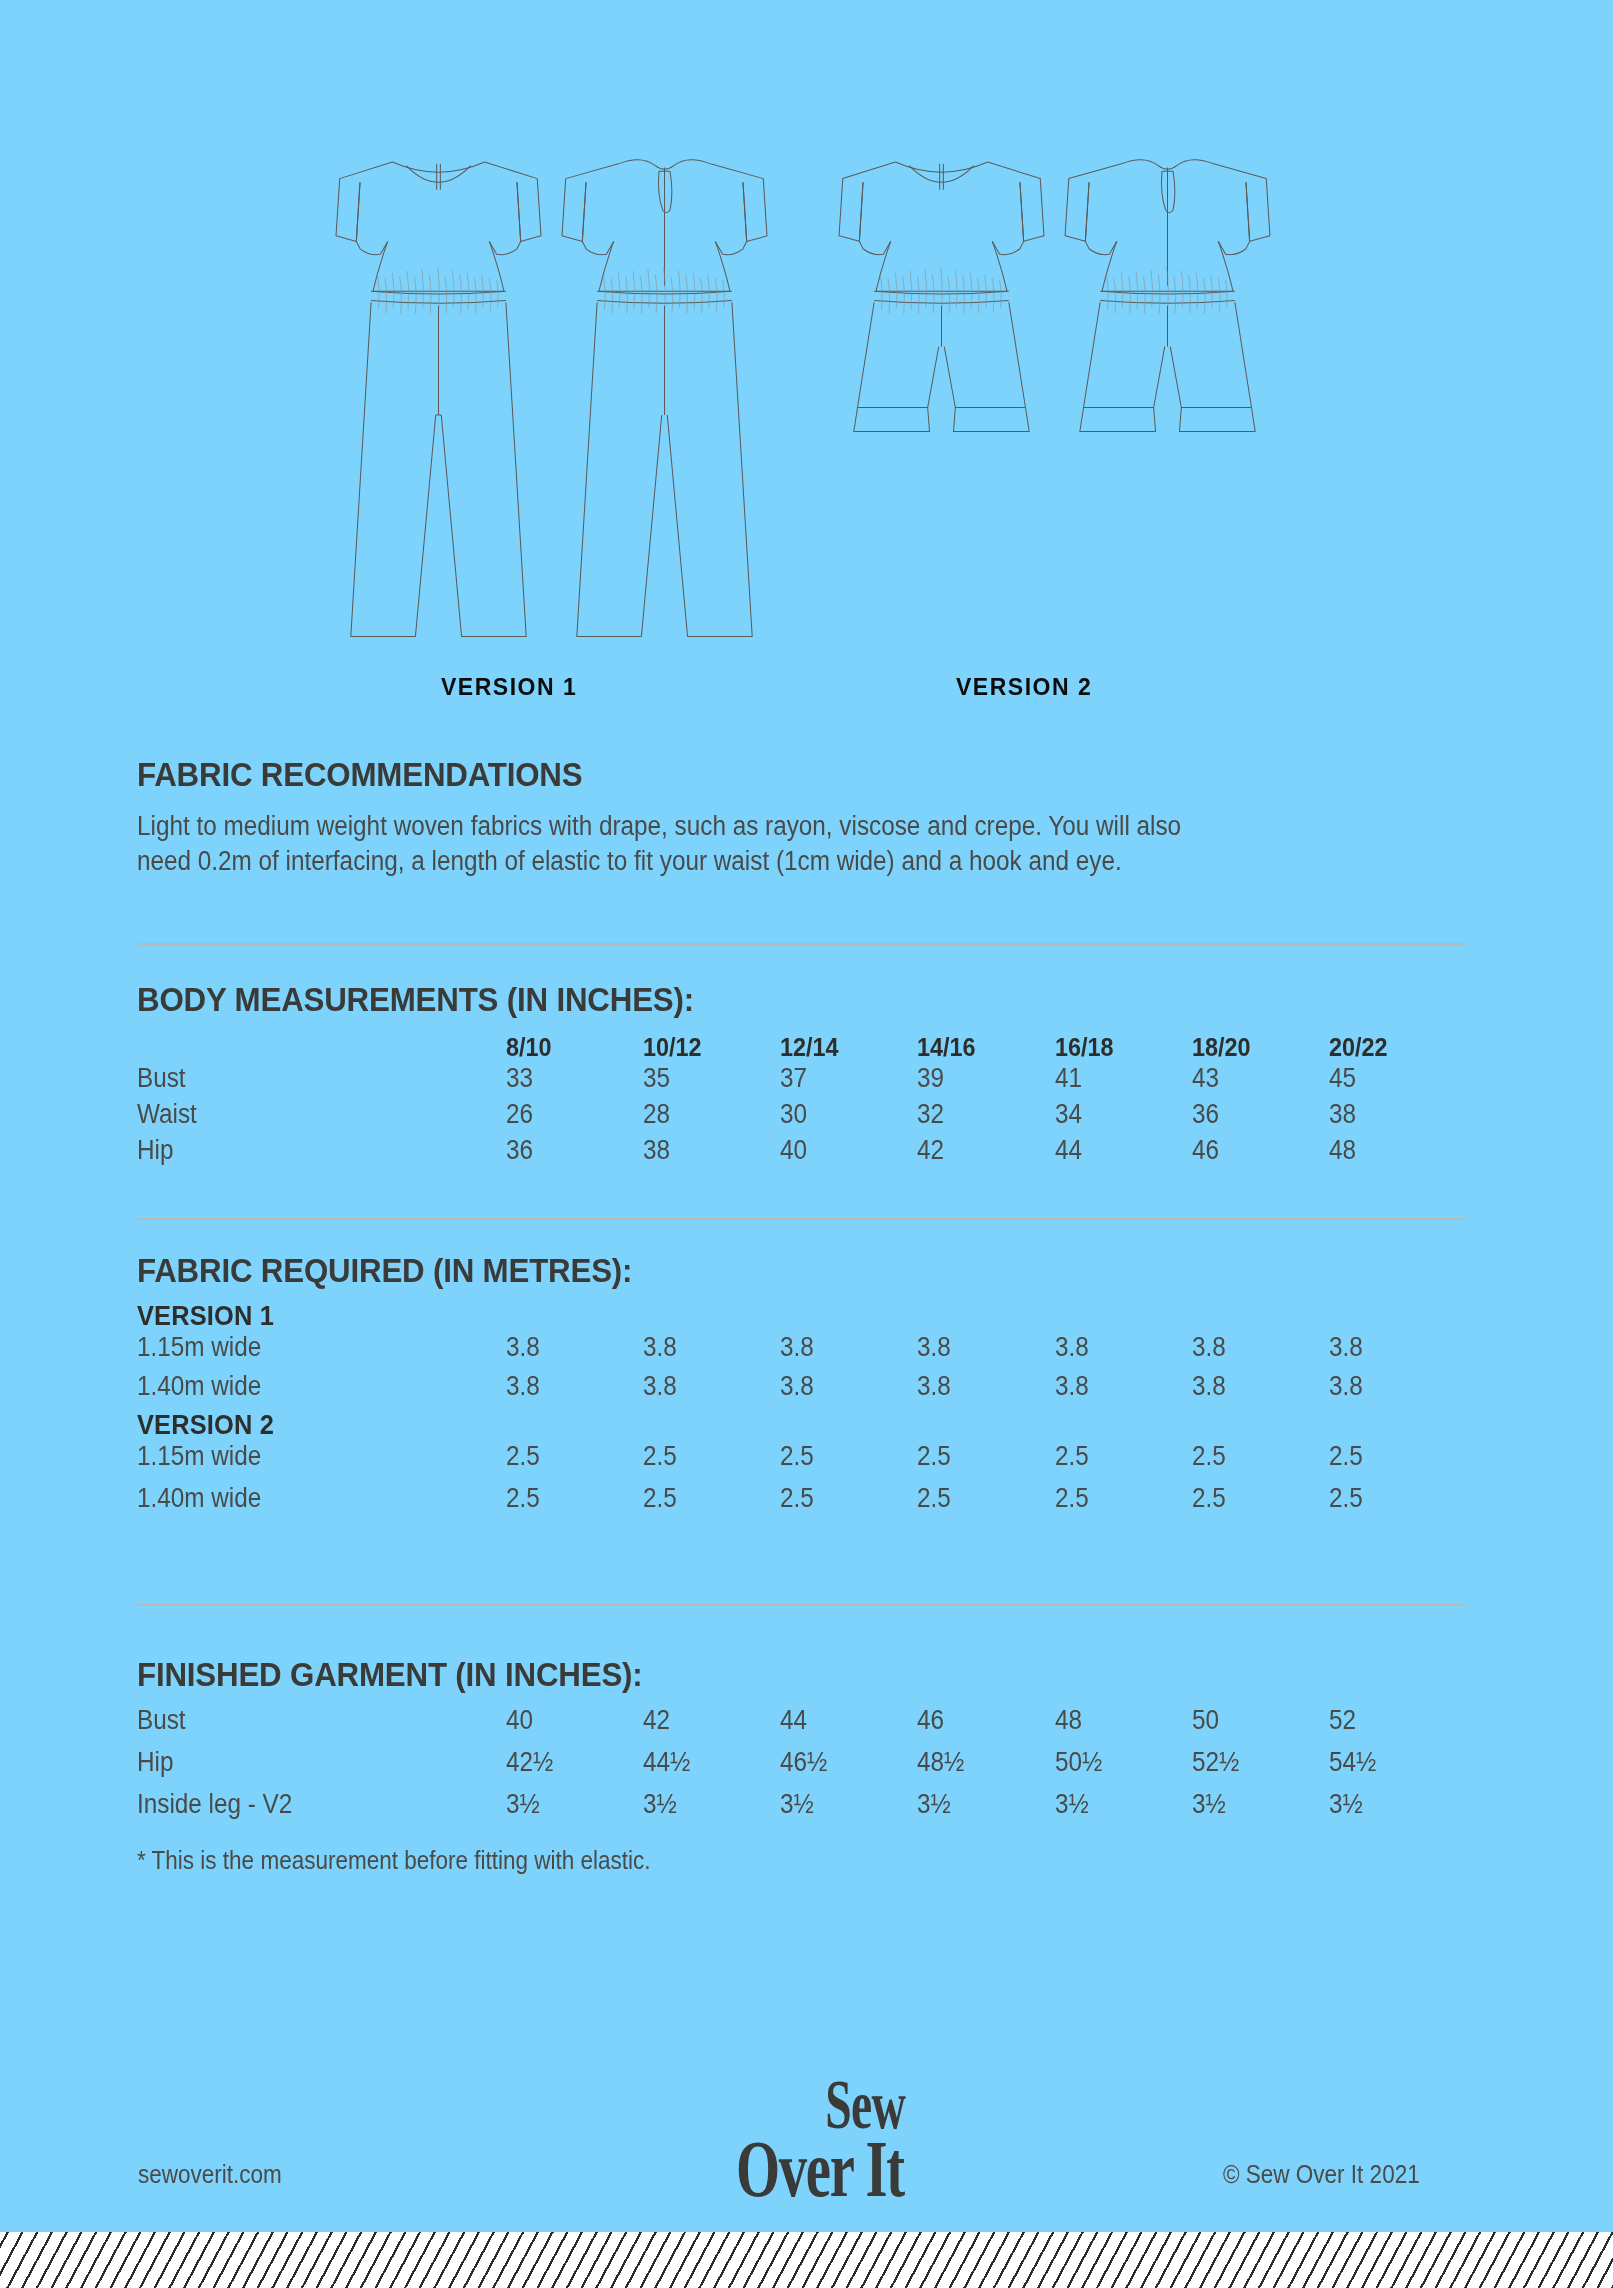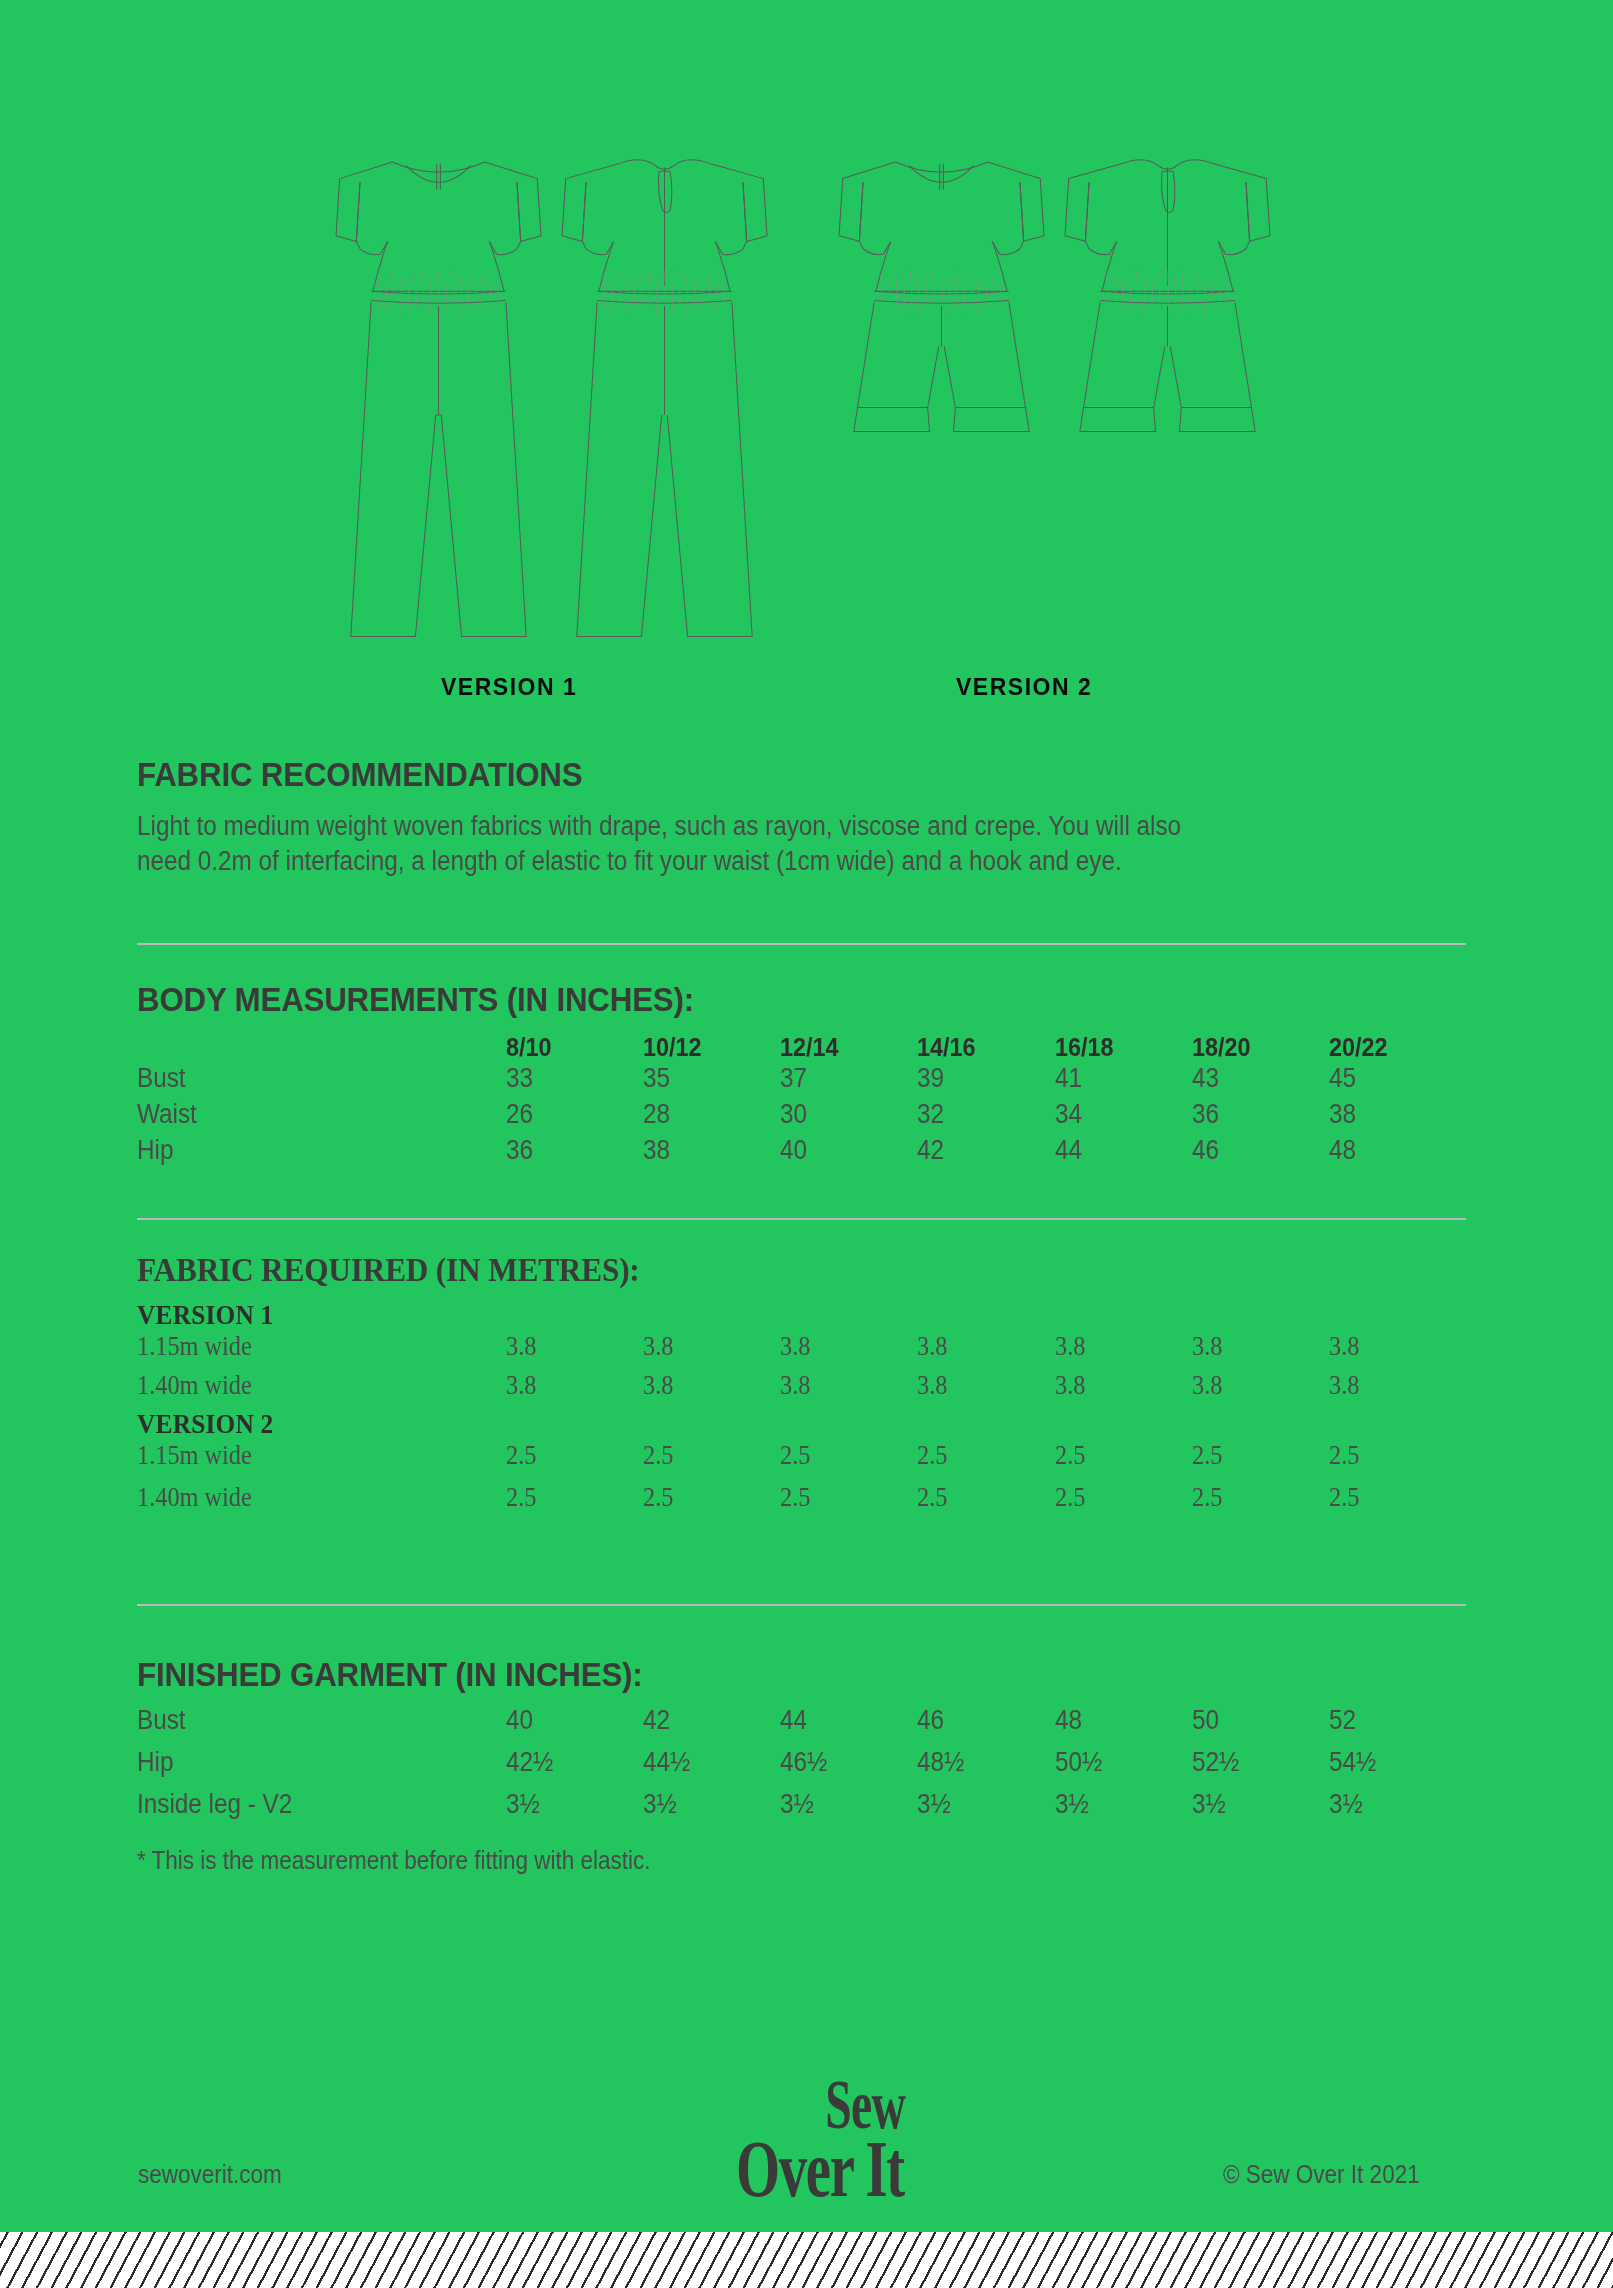--- a/index.html
+++ b/index.html
@@ -12,21 +12,21 @@
     height: 2289px;
     position: relative;
     font-family: "Liberation Sans", sans-serif;
     color: #3a3a38;
     overflow: hidden;
   }
 
   .page {
     position: absolute;
     inset: 0;
-    background: #22c55e;
+    background: #7dd3fc;
     padding-left: 32px;
   }
 
   
   .figures {
     position: absolute;
     left: 0; right: 0;
     top: 138px;
     height: 535px;
   }
@@ -472,21 +472,21 @@
           <td><span class="val">48</span></td>
         </tr>
       </tbody>
     </table>
   </div>
 
   <div class="content" style="top:1218px;">
     <div class="rule"></div>
   </div>
 
-  <div class="content" style="top:1251px;font-family:Liberation Serif, serif;">
+  <div class="content" style="top:1251px;">
     <div class="section-title">FABRIC REQUIRED (IN METRES):</div>
     <div style="height:11px;"></div>
 
     <div class="subhead">VERSION 1</div>
     <table class="spec">
       <colgroup>
         <col class="label"><col class="val"><col class="val"><col class="val">
         <col class="val"><col class="val"><col class="val"><col class="val">
       </colgroup>
       <tbody>

